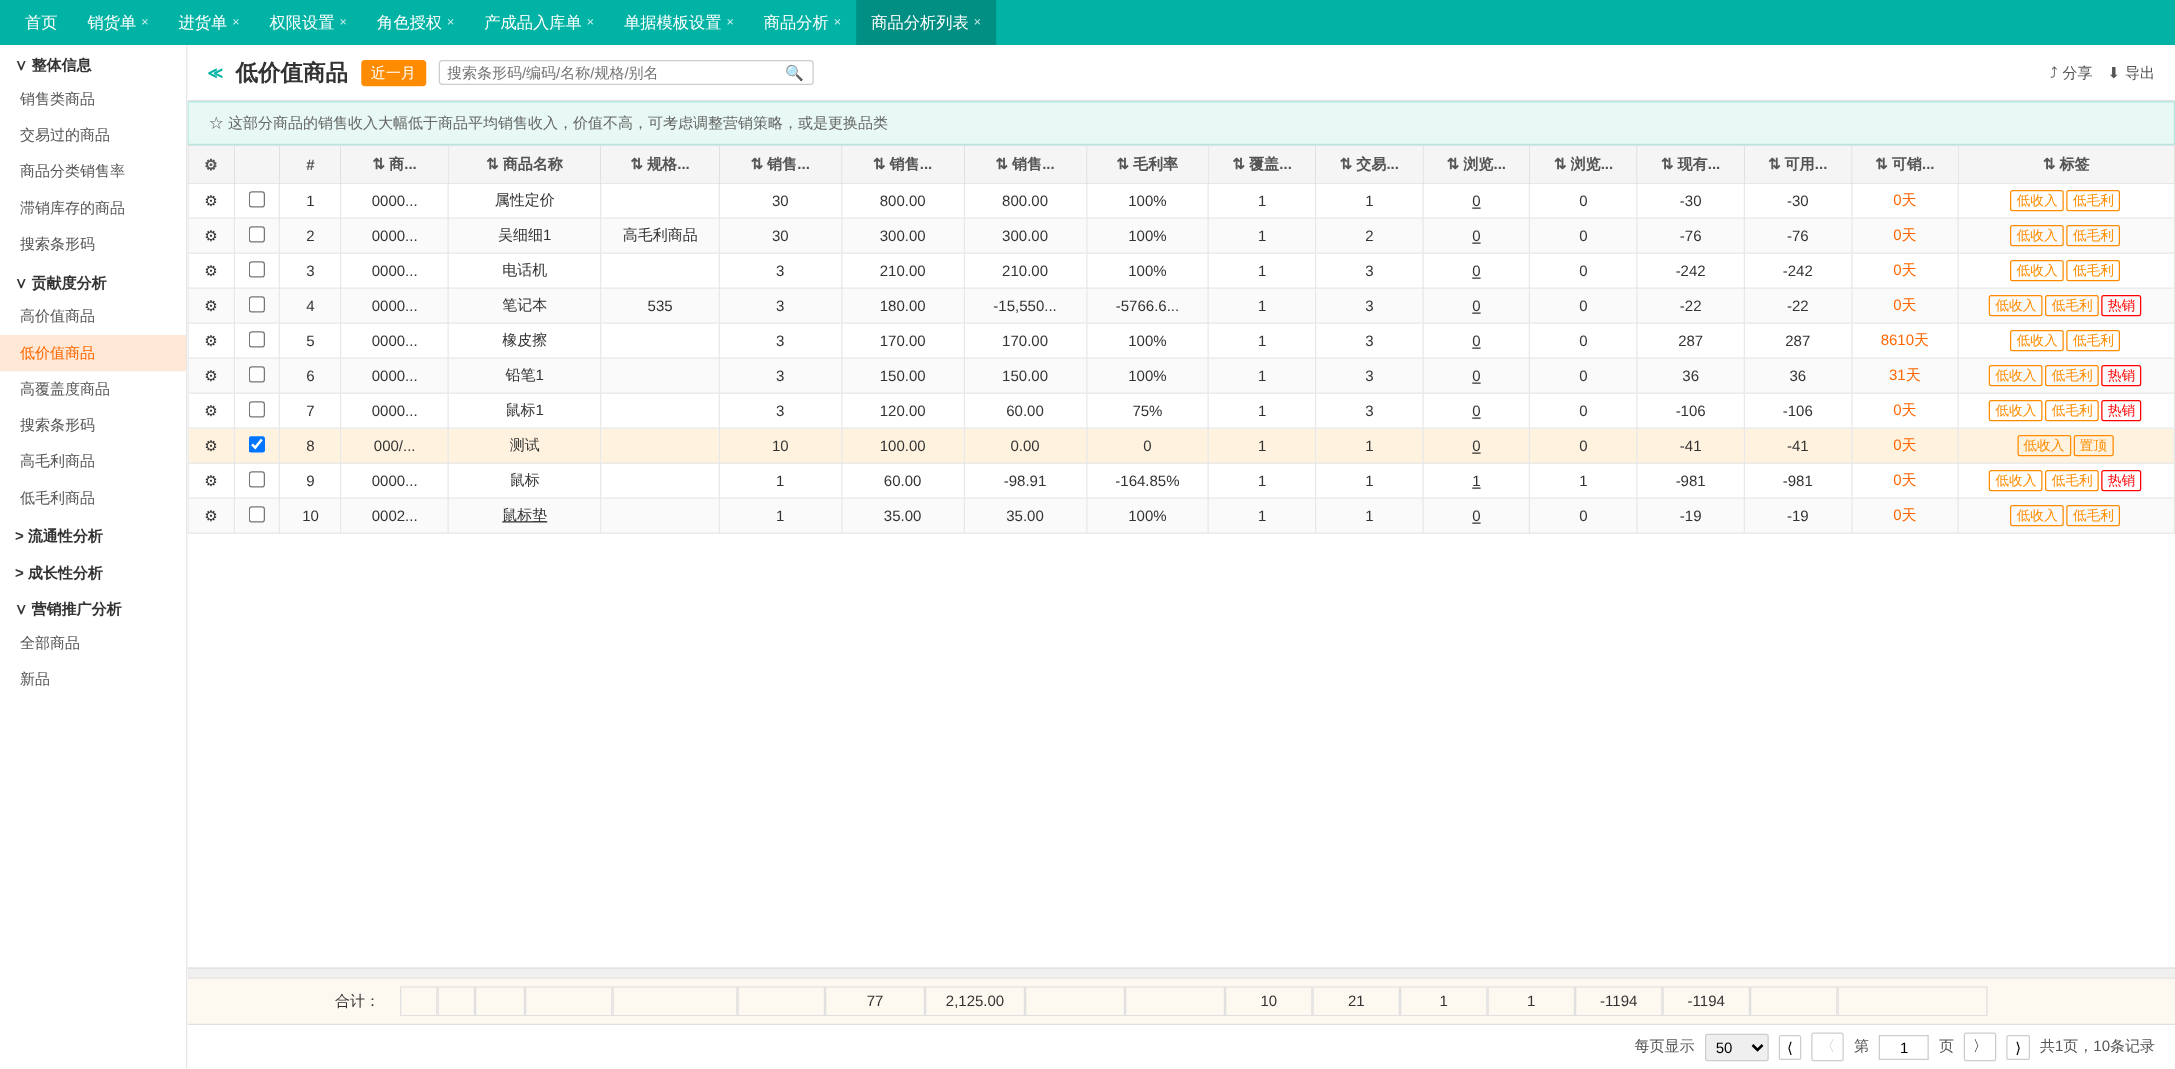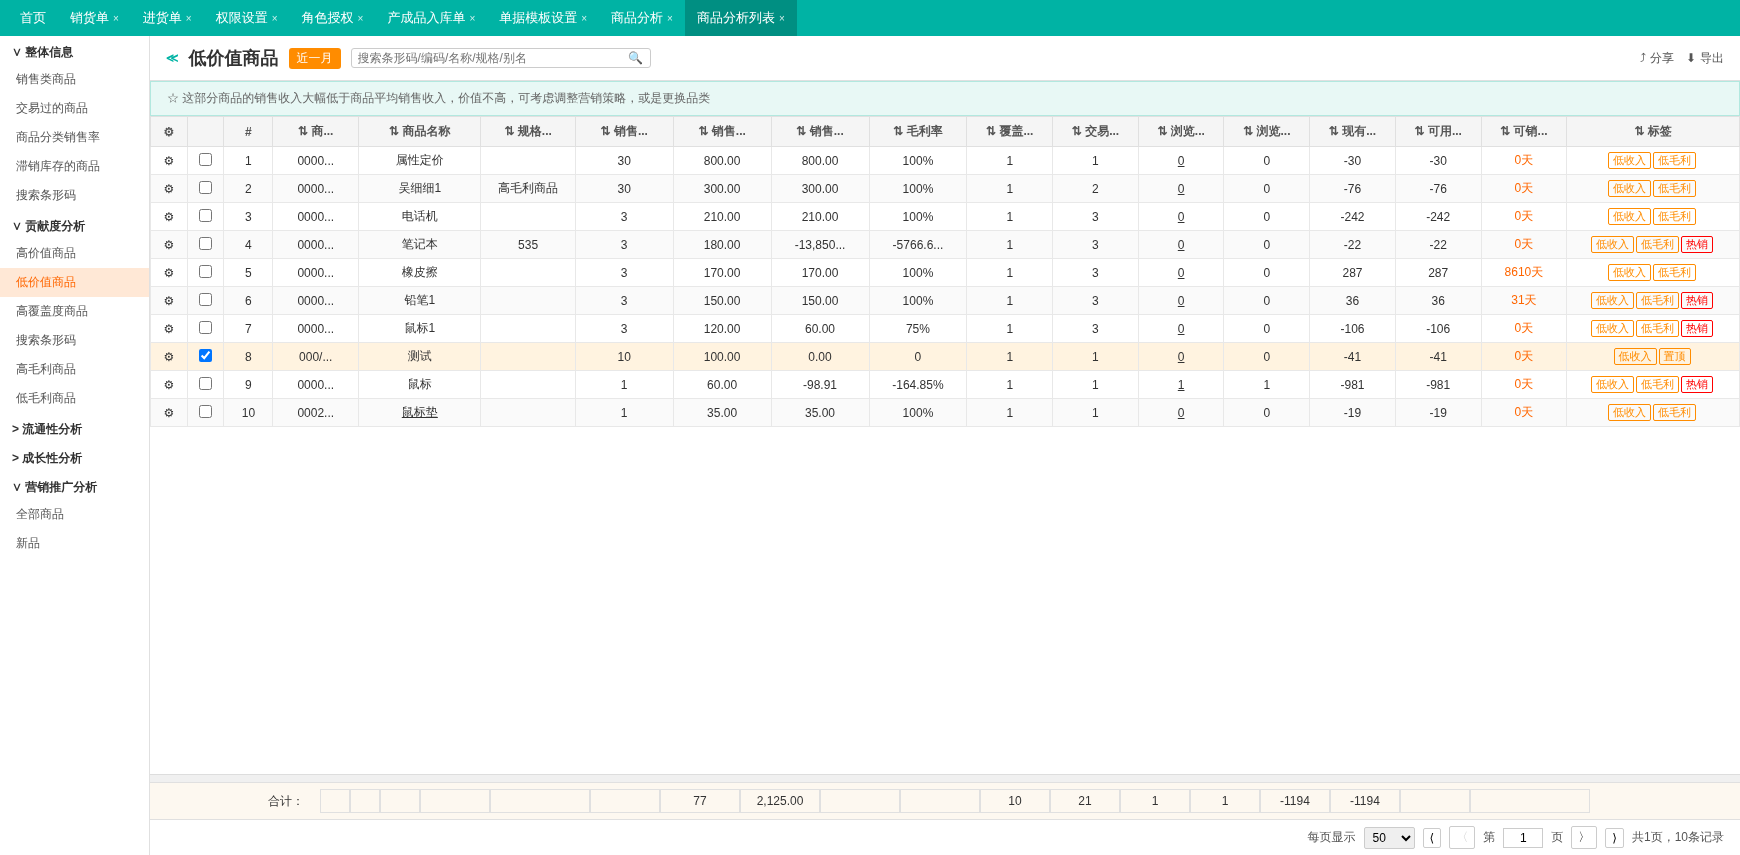--- a/index.html
+++ b/index.html
@@ -411,21 +411,21 @@
               </tr>
               <tr>
                 <td style="width: 30px;">⚙</td>
                 <td style="width: 30px;"><input type="checkbox" style=""></td>
                 <td style="width: 40px;">4</td>
                 <td style="width: 70px;">0000...</td>
                 <td style="width: 100px;">笔记本</td>
                 <td style="width: 70px;">535</td>
                 <td style="width: 80px;">3</td>
                 <td style="width: 80px;">180.00</td>
-                <td style="width: 80px;">-13,850...</td>
+                <td style="width: 80px;">-15,550...</td>
                 <td style="width: 80px;">-5766.6...</td>
                 <td style="width: 70px;">1</td>
                 <td style="width: 70px;">3</td>
                 <td style="width: 70px;"><span class="underline">0</span></td>
                 <td style="width: 70px;">0</td>
                 <td style="width: 70px;">-22</td>
                 <td style="width: 70px;">-22</td>
                 <td style="width: 70px;"><span class="text-orange">0天</span></td>
                 <td style="width: 120px;"><span class="tag-label tag-low-income">低收入</span><span class="tag-label tag-low-income">低毛利</span><span class="tag-label tag-hot">热销</span></td>
               </tr>

